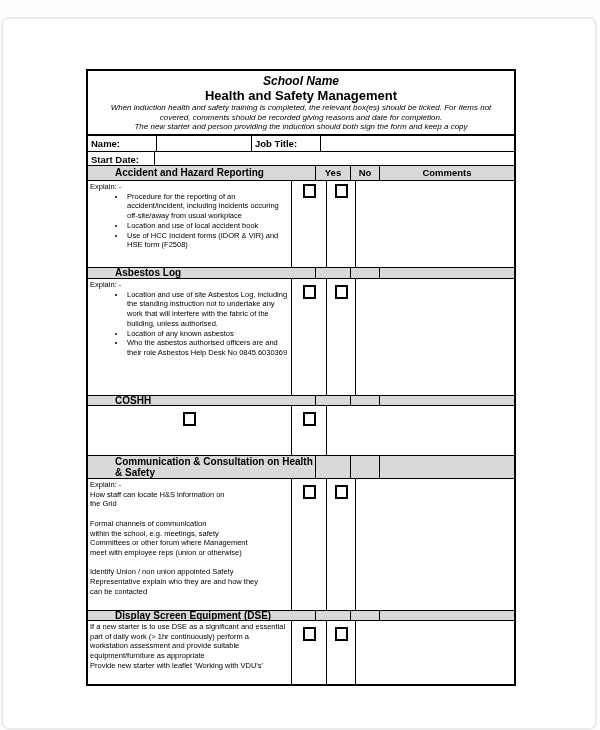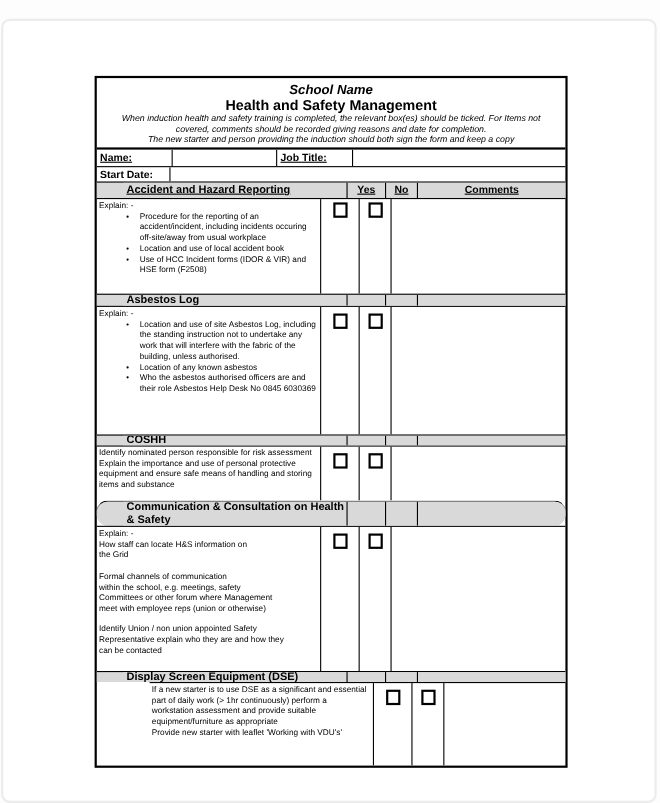--- a/index.html
+++ b/index.html
@@ -16,23 +16,23 @@
   
   .header-box { height: 65px; border-bottom: 2px solid #000; text-align: center; padding-top: 3px; overflow: hidden; }
   .school-name { font-size: 12px; font-weight: bold; font-style: italic; line-height: 14px; }
   .cert-title  { font-size: 13px; font-weight: bold; line-height: 15px; }
   .note { font-size: 8px; font-style: italic; line-height: 9.5px; padding: 0 10px; }
   
   .row { display: grid; border-top: 1px solid #000; overflow: hidden; }
   .row.no-top { border-top: none; }
   .cell { border-left: 1px solid #000; overflow: hidden; }
   .cell:first-child { border-left: none; }
-  .h15 { height: 15px; text-decoration: underline; } .h14 { height: 14px; } .h87 { height: 87px; }
+  .h15 { height: 15px; } .h14 { height: 14px; } .h87 { height: 87px; }
   .h11 { height: 11px; } .h117 { height: 117px; } .h10 { height: 10px; }
-  .h50 { height: 50px; } .h23 { height: 23px; border-radius: 10px; } .h132 { height: 132px; } .h64 { height: 76px; margin-left: 48px; }
+  .h50 { height: 50px; } .h23 { height: 23px; } .h132 { height: 132px; } .h64 { height: 64px; }
   .info1 { grid-template-columns: 68px 95px 69px 1fr; }
   .info2 { grid-template-columns: 70px 93px 1fr; }
   .info3 { grid-template-columns: 66px 1fr; }
   .seccols { grid-template-columns: 203px 35px 29px 1fr; }
   .label { font-weight: bold; font-size: 9.5px; line-height: 13px; padding: 1px 0 0 3px; white-space: nowrap; }
   
   .sec-hdr { background: #d9d9d9; padding-left: 24px; }
   .sec-hdr .cell { background: #d9d9d9; }
   .sec-title { font-weight: bold; font-size: 10px; padding-left: 3px; }
   .lh14 { line-height: 14px; } .lh10 { line-height: 10px; } .lh11 { line-height: 11px; }
@@ -117,22 +117,20 @@
       <div class="cell"></div>
     </div>
 
     <div class="row seccols sec-hdr h10">
       <div class="cell sec-title lh10">COSHH</div>
       <div class="cell"></div>
       <div class="cell"></div>
       <div class="cell"></div>
     </div>
     <div class="row seccols h50">
-      <div class="cell body-cell body-text">Identify nominated person responsible for risk assessment
-Explain the importance and use of personal protective equipment and ensure safe means of handling and storing items and substance</div>
       <div class="cell">
         <div class="checkbox"></div>
       </div>
       <div class="cell">
         <div class="checkbox"></div>
       </div>
       <div class="cell"></div>
     </div>
 
     <div class="row seccols sec-hdr h23">

